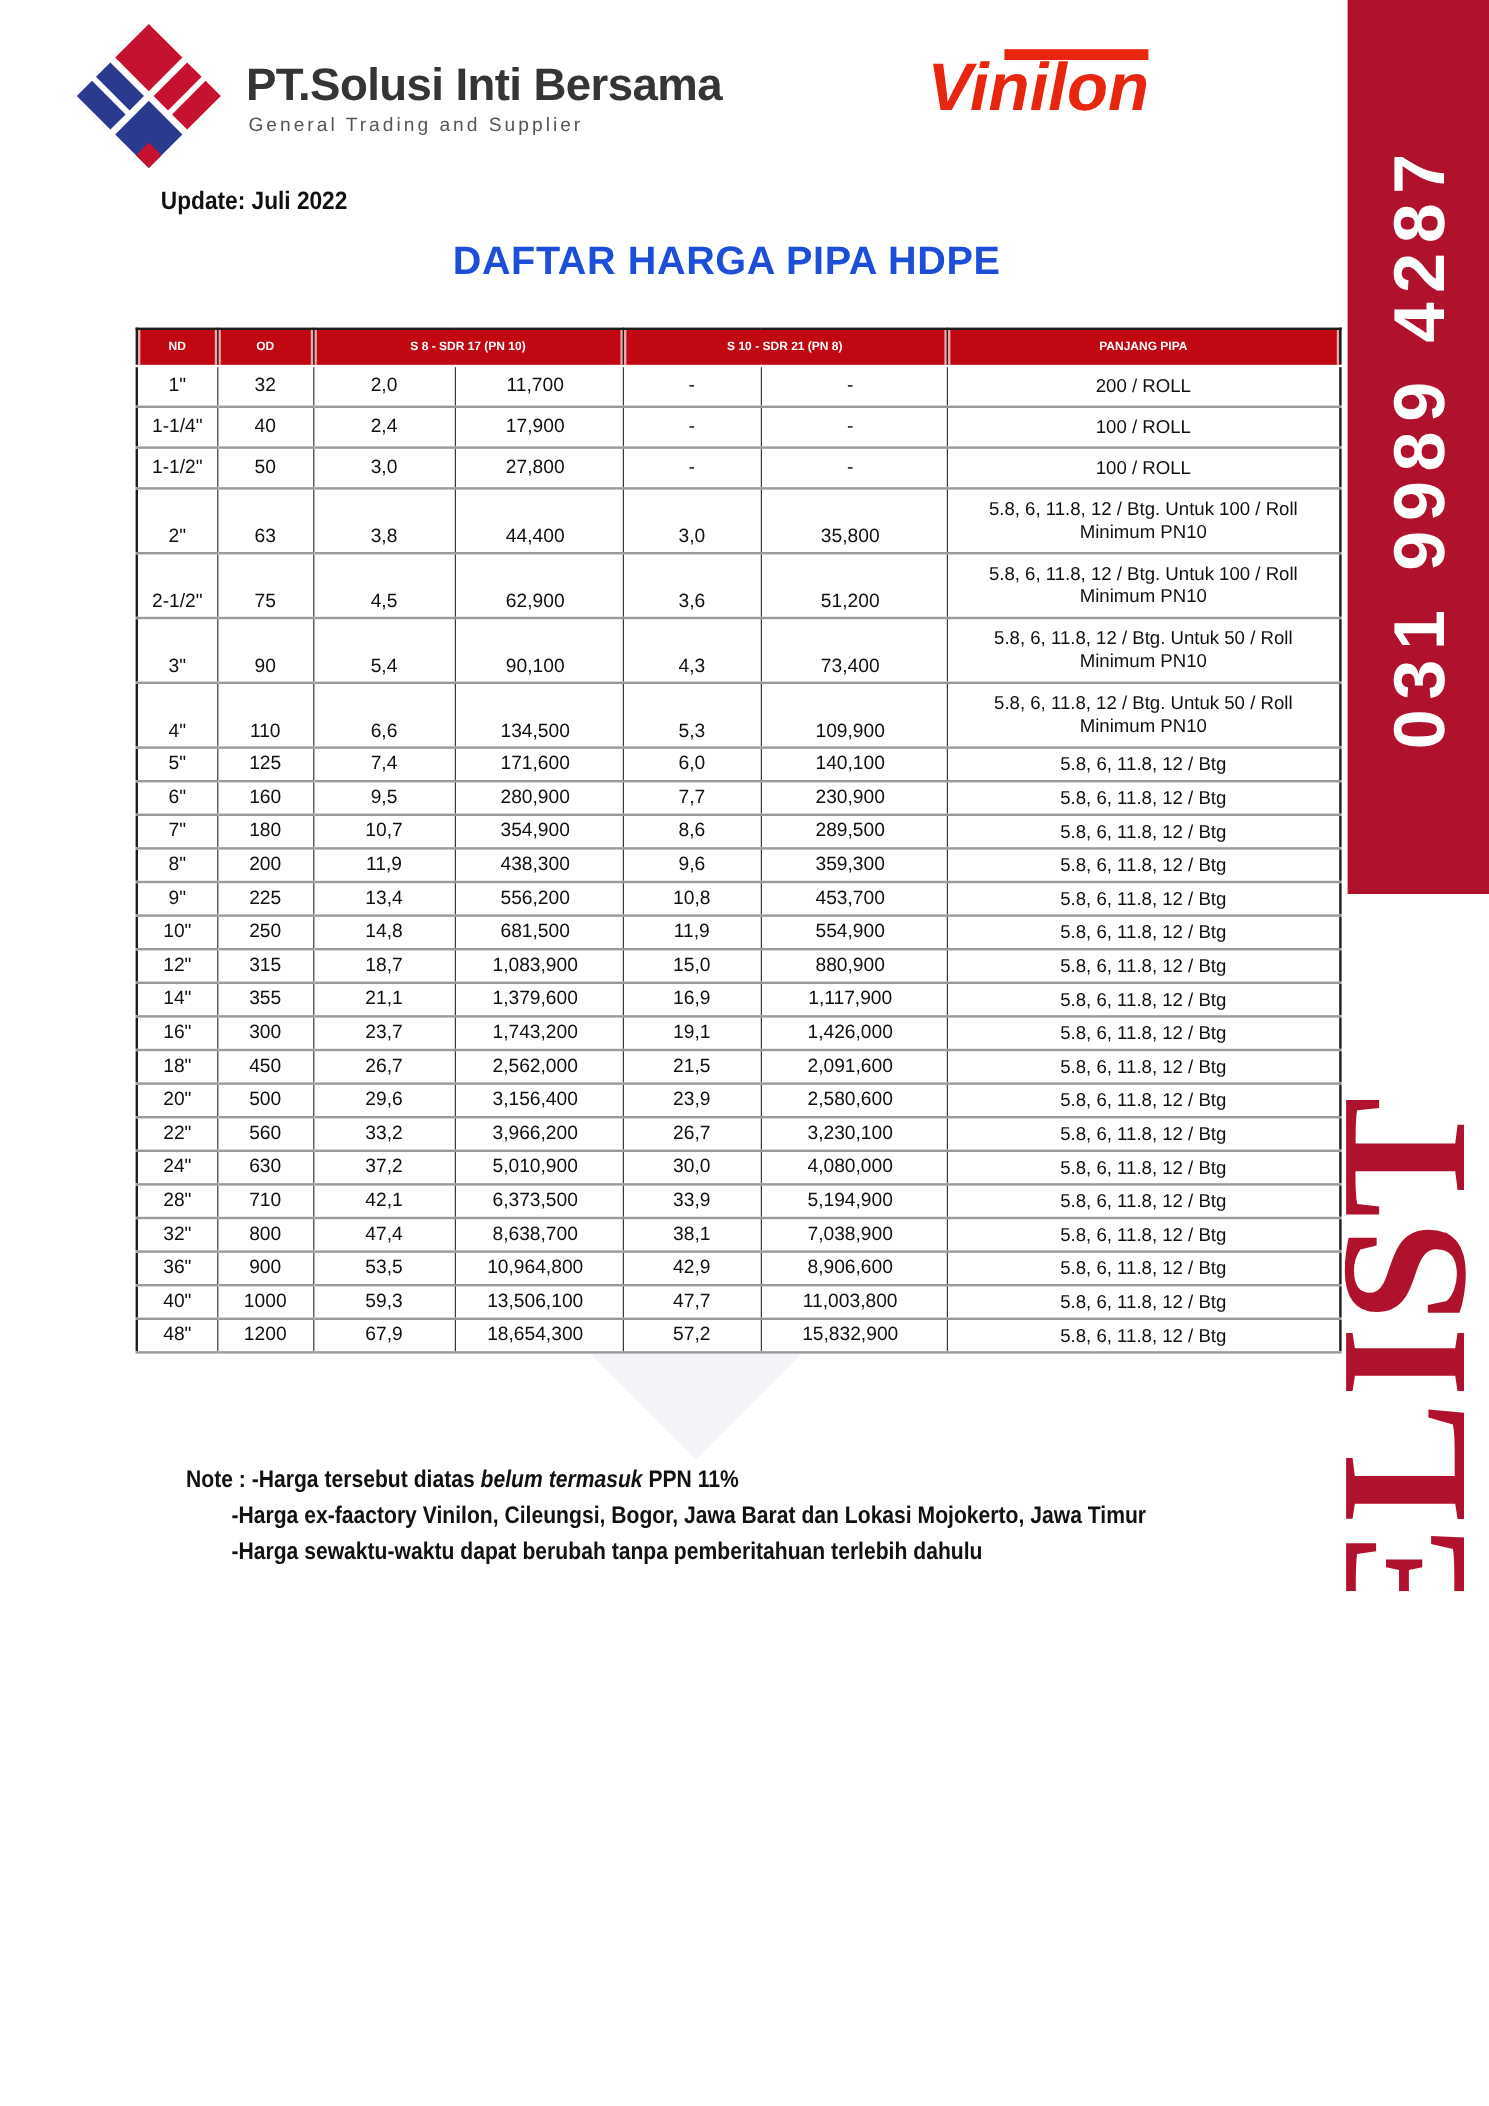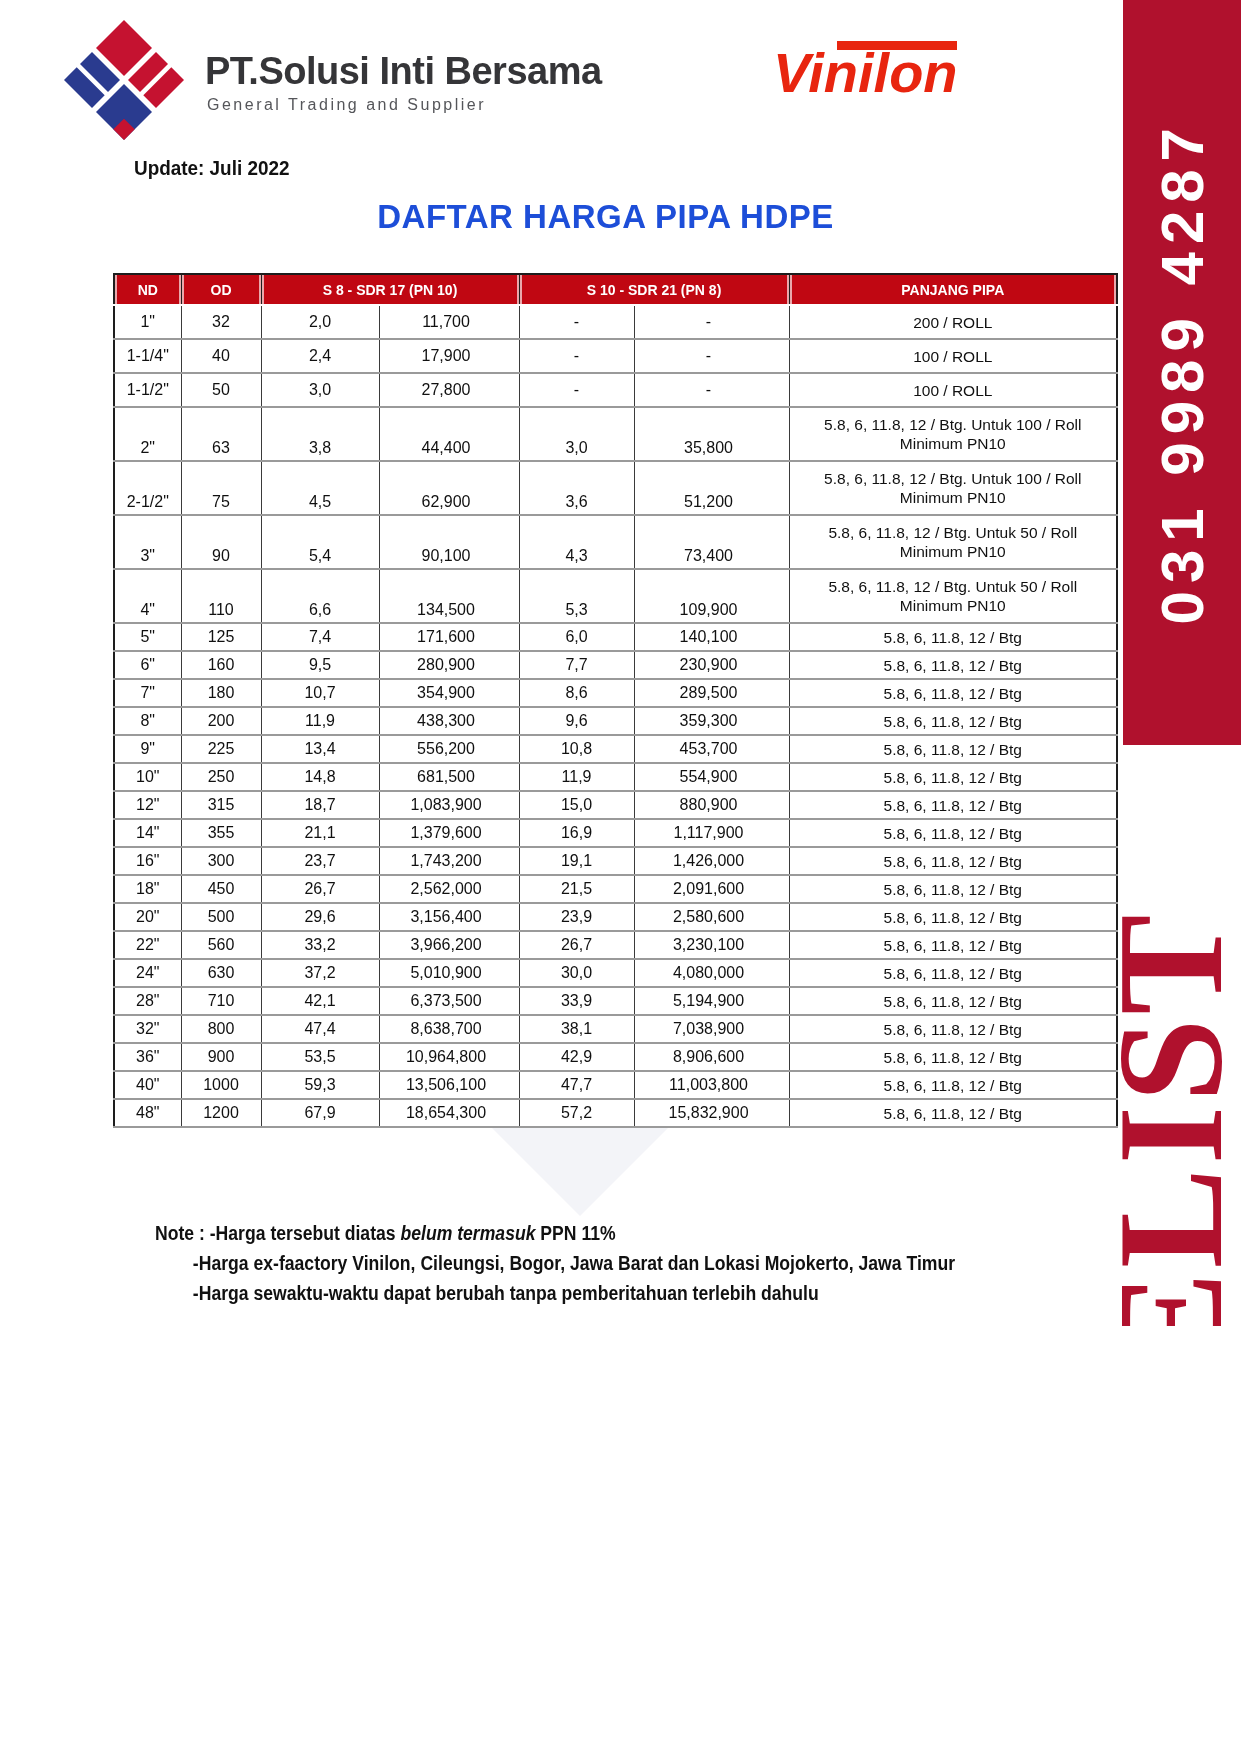--- a/index.html
+++ b/index.html
@@ -19,21 +19,21 @@
           transform:scaleX(.9);transform-origin:0 0;white-space:nowrap;}
   .title{position:absolute;left:0;top:198px;width:1123px;text-align:center;font-size:33px;
          font-weight:bold;color:#1d4ed8;letter-spacing:0.5px;margin-left:44px;}
 
   
   .watermark{position:absolute;left:290px;top:680px;width:580px;height:580px;opacity:0.05;}
 
   
   .tablewrap{position:absolute;left:113px;top:273px;}
   table{border-collapse:collapse;table-layout:fixed;width:1003px;border:2px solid #1d1d1d;}
-  thead th{background:#C00712;color:#fff;font-size:14px;font-weight:bold;height:27px;
+  thead th{background:#C00712;color:#fff;font-size:10px;font-weight:bold;height:27px;
            border:1px solid #1d1d1d;
            box-shadow:inset 2px 0 0 rgba(255,255,255,.65), inset -2px 0 0 rgba(255,255,255,.65);}
   thead tr:first-child th{border-bottom:2px solid #fff;}
   thead{border-bottom:2px solid #1d1d1d;}
   tbody td{border-left:1px solid #3a3a3a;border-right:1px solid #3a3a3a;
            border-top:2px solid #9a9a9a;border-bottom:2px solid #9a9a9a;
            font-size:16px;color:#101010;text-align:center;vertical-align:middle;
            padding:0 4px;background:#fff;}
   tbody tr{height:28px;}
   tbody tr.roll{height:34px;}

